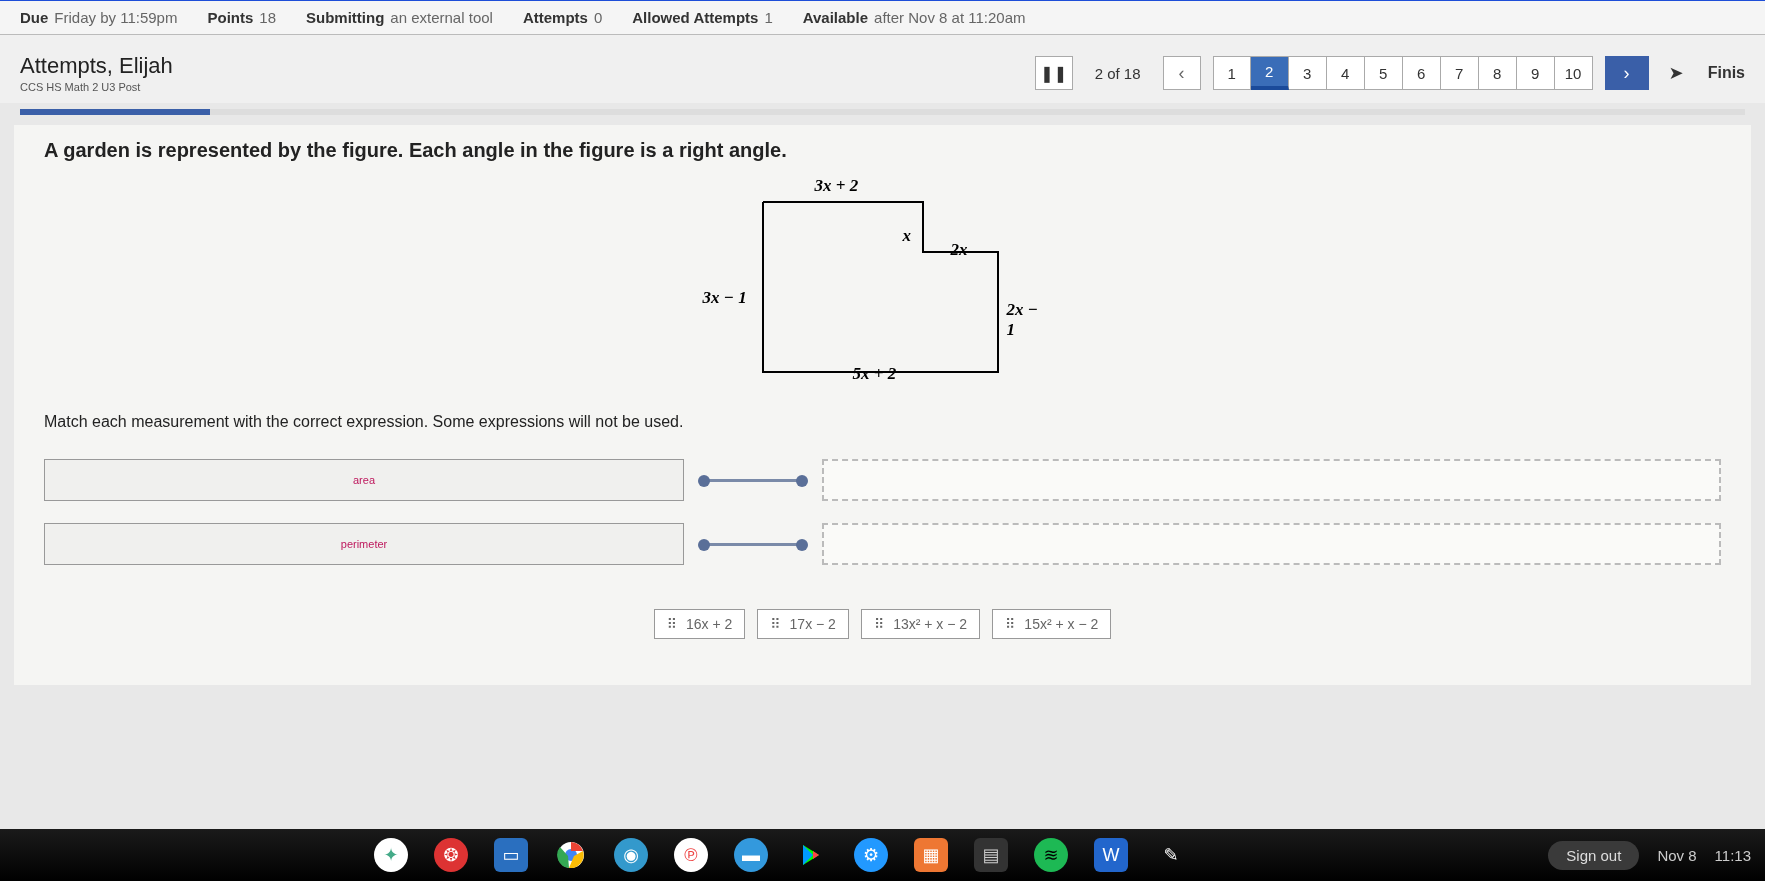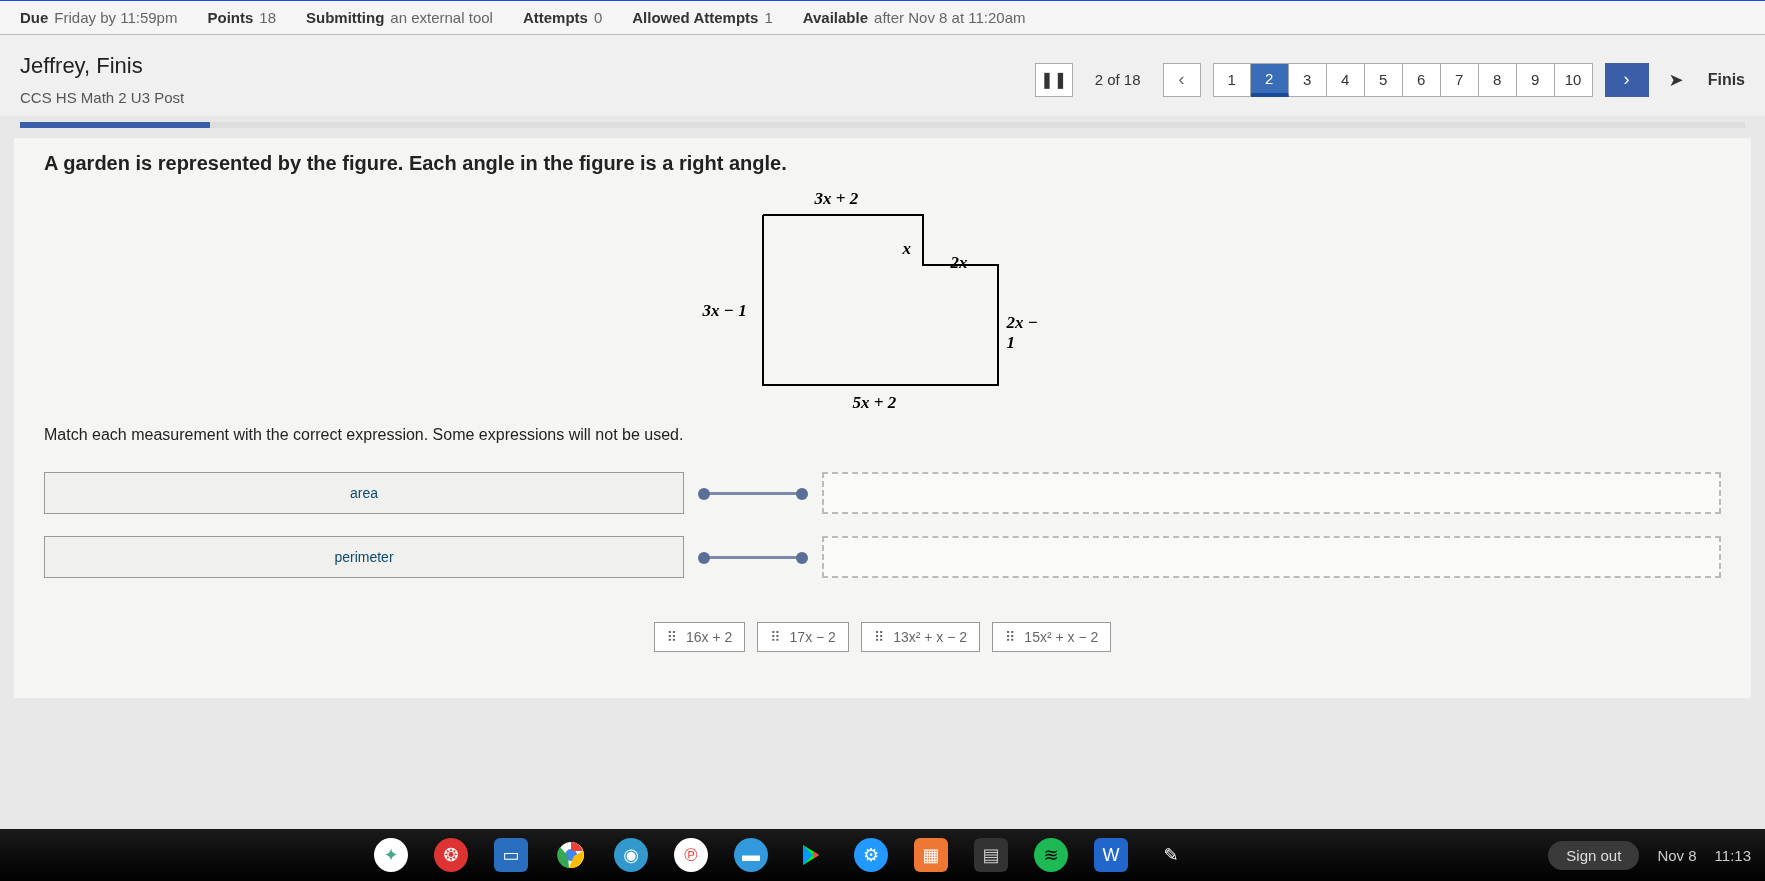--- a/index.html
+++ b/index.html
@@ -5,21 +5,21 @@
 * { margin:0; padding:0; box-sizing:border-box; font-family:Arial,Helvetica,sans-serif; }
 body { background:#e8e8e8; width:1765px; height:881px; overflow:hidden; position:relative; }
 
 .topbar { background:#f5f5f5; border-top:1px solid #1d4ed8; border-bottom:1px solid #bbb; padding:8px 20px; display:flex; gap:30px; align-items:center; font-size:15px; color:#333; }
 .topbar .lbl { font-weight:bold; color:#333; }
 .topbar .val { color:#666; margin-left:6px; }
 
 .header-row { display:flex; align-items:center; padding:18px 20px 10px 20px; background:#f0f0f0; }
 .student-block { flex:0 0 auto; }
 .student-name { font-size:22px; color:#222; }
-.course-name { font-size:15px; color:#555; margin-top:10px; }
+.course-name { font-size:11px; color:#555; margin-top:2px; }
 .nav-block { margin-left:auto; display:flex; align-items:center; gap:12px; }
 .pause-btn { width:38px; height:34px; border:1px solid #aaa; background:#fff; display:flex; align-items:center; justify-content:center; font-size:16px; color:#333; cursor:pointer; }
 .counter { font-size:15px; color:#333; padding:0 10px; }
 .arrow-btn { width:38px; height:34px; border:1px solid #aaa; background:#fff; display:flex; align-items:center; justify-content:center; font-size:18px; color:#666; cursor:pointer; }
 .qnums { display:flex; }
 .qnum { width:38px; height:34px; border:1px solid #aaa; background:#fff; display:flex; align-items:center; justify-content:center; font-size:15px; color:#333; cursor:pointer; border-left:none; }
 .qnum:first-child { border-left:1px solid #aaa; }
 .qnum.active { background:#3a6db8; color:#fff; border-bottom:4px solid #1a4a9a; }
 .next-btn { width:44px; height:34px; background:#3a5fa8; color:#fff; display:flex; align-items:center; justify-content:center; font-size:18px; cursor:pointer; }
 .cursor-icon { font-size:18px; color:#333; margin-left:8px; }
@@ -32,27 +32,27 @@
 .prompt { font-size:20px; color:#222; font-weight:bold; }
 
 .figure-wrap { position:relative; width:320px; height:220px; margin:20px auto 10px auto; }
 .figure-wrap svg { position:absolute; top:0; left:0; }
 .dim { position:absolute; font-size:17px; font-weight:bold; color:#000; font-style:italic; font-family:'Times New Roman',serif; }
 .d-top { top:-6px; left:92px; }
 .d-x { top:44px; left:180px; }
 .d-2x { top:58px; left:228px; }
 .d-left { top:70px; left:-20px;margin-top:36px; }
 .d-right { top:118px; left:284px; }
-.d-bottom { top:198px; left:130px; }
+.d-bottom { top:182px; left:130px; }
 
 .instr { font-size:16px; color:#222; font-weight:normal; margin-top:11px; }
 
 .match-area { margin-top:28px; }
 .match-row { display:flex; align-items:center; margin-bottom:22px; }
-.label-box { width:640px; height:42px; border:1px solid #999; background:#f0f0ee; display:flex; align-items:center; justify-content:center; font-size:14px; color:#0c4a6e; }
+.label-box { width:640px; height:42px; border:1px solid #999; background:#f0f0ee; display:flex; align-items:center; justify-content:center; font-size:11px; color:#be185d; }
 .slider { width:110px; height:10px; margin:0 14px; position:relative; }
 .slider .track { position:absolute; top:4px; left:8px; right:8px; height:3px; background:#7a8aa8; }
 .slider .knob { position:absolute; top:0; width:12px; height:12px; border-radius:50%; background:#5a6f98; }
 .drop-box { flex:1; height:42px; border:2px dashed #bbb; background:#fafaf8; }
 
 .tiles { display:flex; gap:12px; justify-content:center; margin-top:44px; }
 .tile { border:1px solid #999; background:#fff; padding:6px 12px; display:flex; align-items:center; gap:8px; font-size:14px; color:#666; cursor:grab; }
 .tile .grip { letter-spacing:1px; }
 
 .taskbar { position:absolute; left:0; right:0; bottom:0; height:52px; background:linear-gradient(#1a1a1a,#000); display:flex; align-items:center; padding:0 14px; }
@@ -68,21 +68,21 @@
   <span><span class="lbl">Due</span><span class="val">Friday by 11:59pm</span></span>
   <span><span class="lbl">Points</span><span class="val">18</span></span>
   <span><span class="lbl">Submitting</span><span class="val">an external tool</span></span>
   <span><span class="lbl">Attempts</span><span class="val">0</span></span>
   <span><span class="lbl">Allowed Attempts</span><span class="val">1</span></span>
   <span><span class="lbl">Available</span><span class="val">after Nov 8 at 11:20am</span></span>
 </div>
 
 <div class="header-row">
   <div class="student-block">
-    <div class="student-name">Jeffrey, Finis</div>
+    <div class="student-name">Attempts, Elijah</div>
     <div class="course-name">CCS HS Math 2 U3 Post</div>
   </div>
   <div class="nav-block">
     <div class="pause-btn">❚❚</div>
     <div class="counter">2 of 18</div>
     <div class="arrow-btn">‹</div>
     <div class="qnums">
       <div class="qnum">1</div>
       <div class="qnum active">2</div>
       <div class="qnum">3</div>

